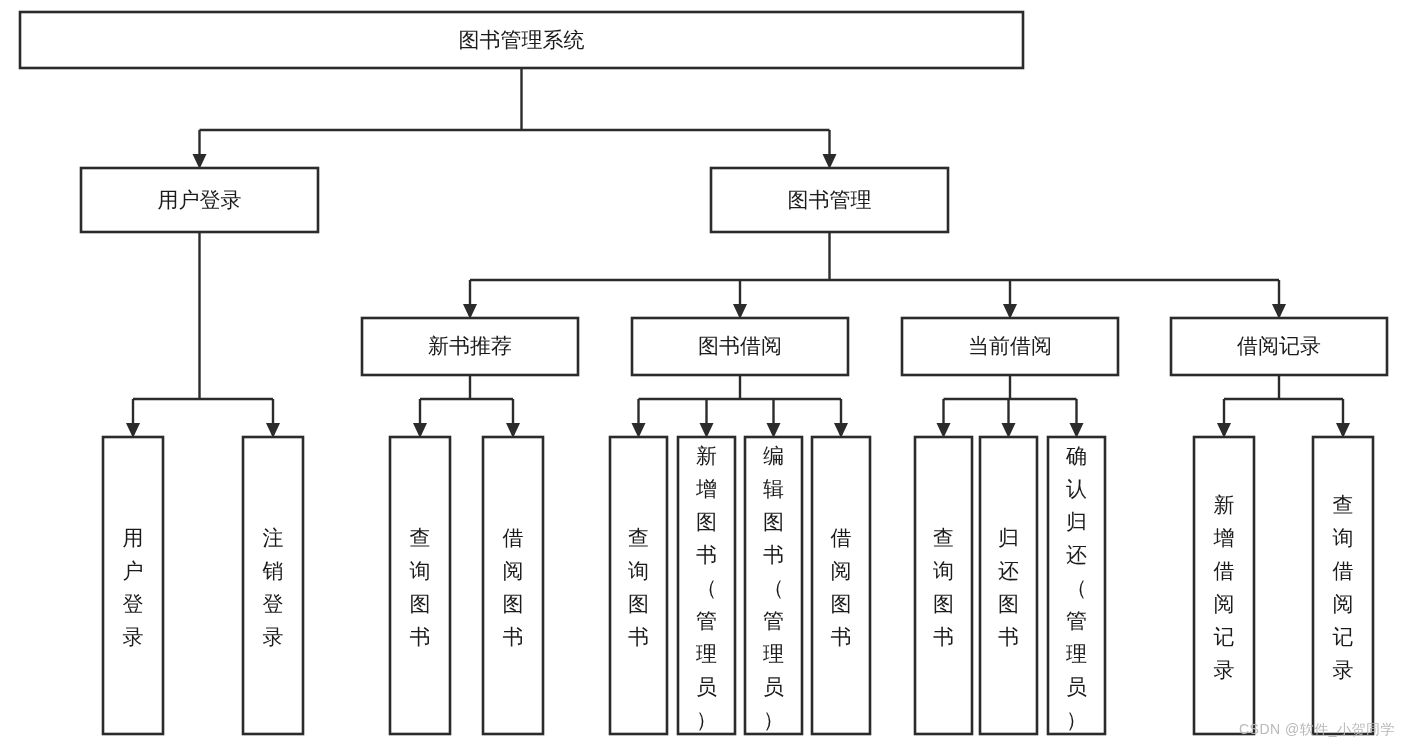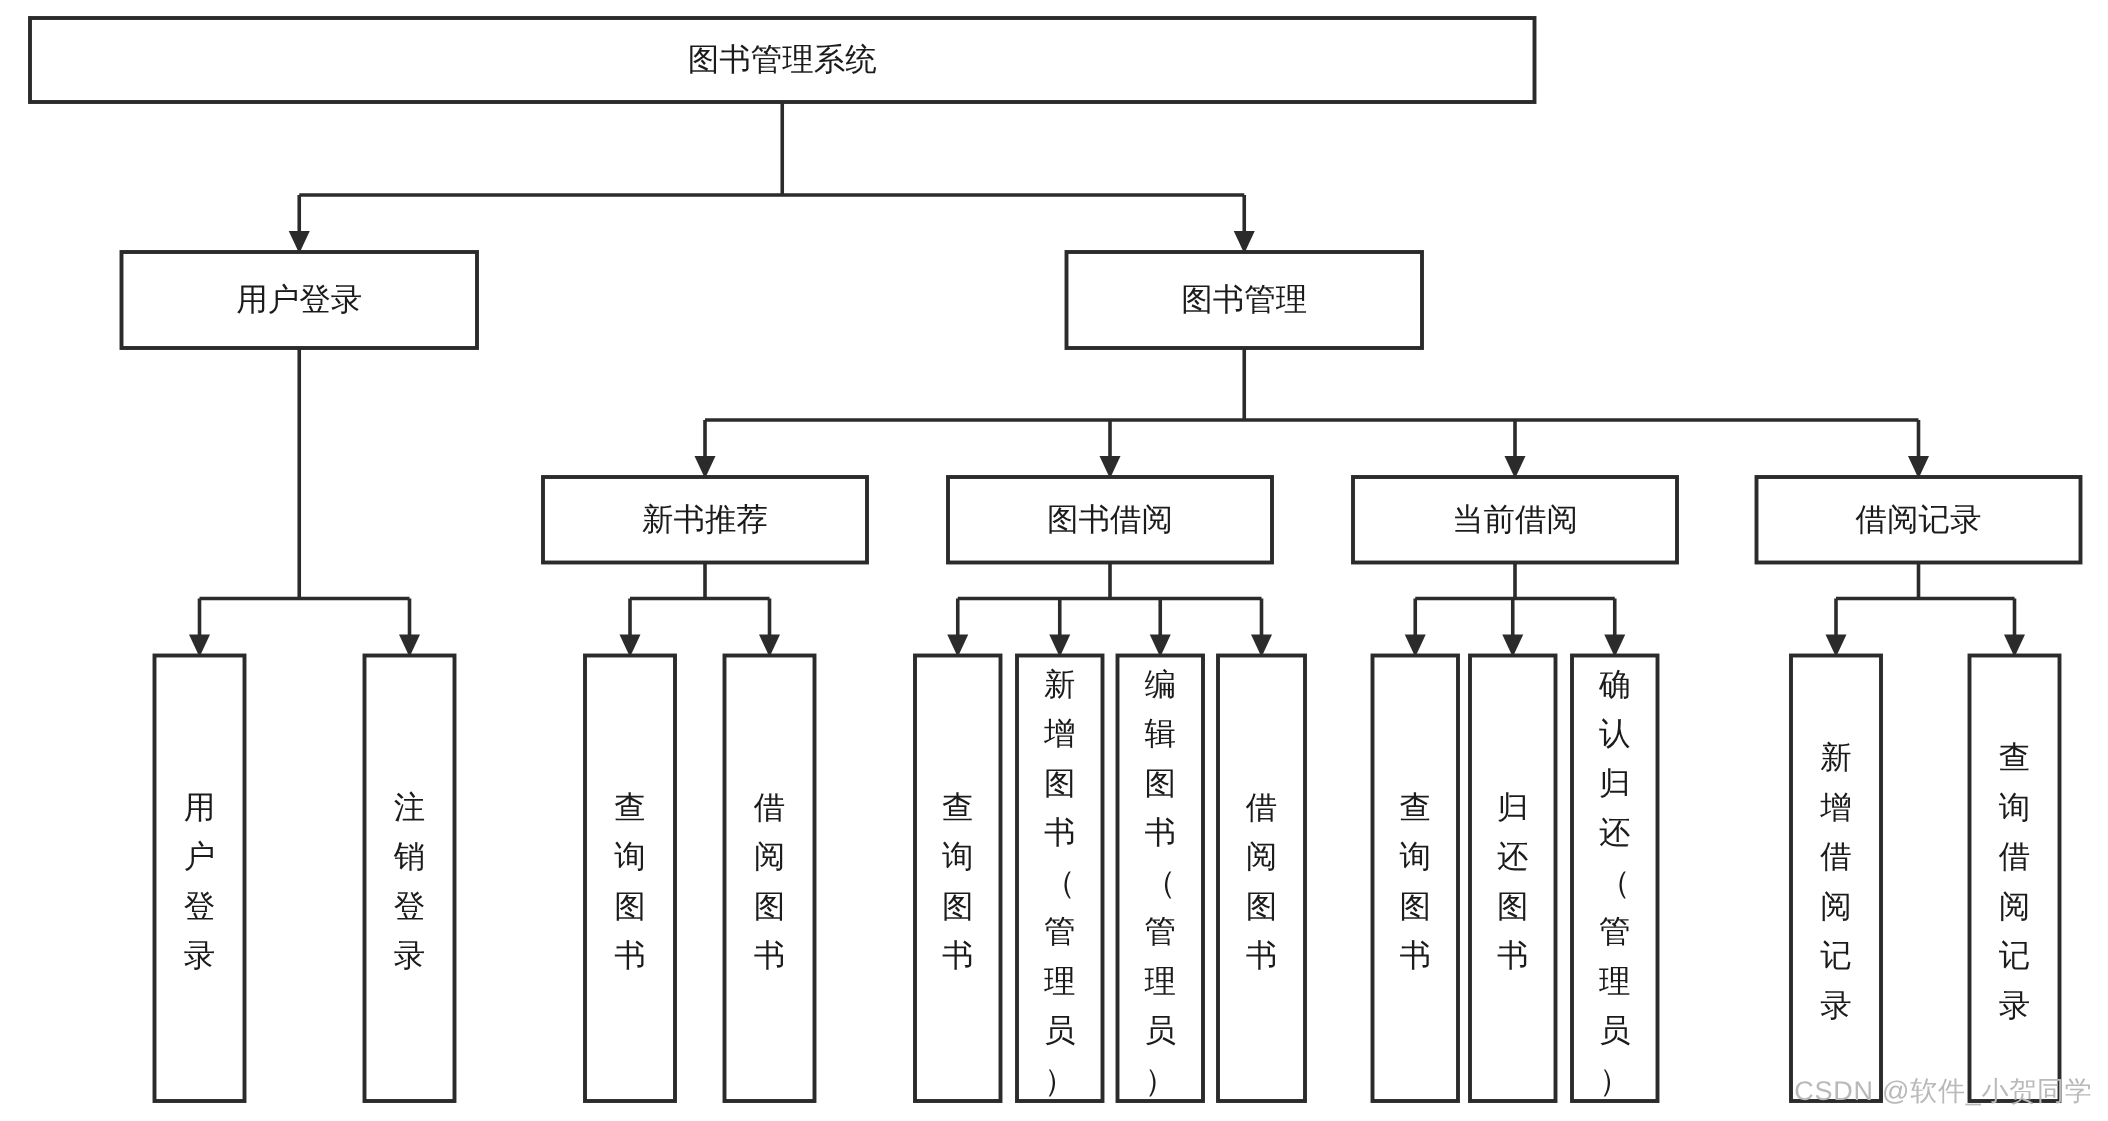--- a/index.html
+++ b/index.html
@@ -52,21 +52,21 @@
   }
   .arrow-head {
     fill: #2b2b2b;
     stroke: none;
   }
   .watermark {
     position: absolute;
     right: 10px;
     bottom: 8px;
     color: #b9b9b9;
-    font-size: 18px;
+    font-size: 14px;
     font-family: "Liberation Sans", "DejaVu Sans", sans-serif;
     letter-spacing: 0.5px;
     white-space: nowrap;
     pointer-events: none;
   }
 </style>
 </head>
 <body>
 
 <div id="diagram-root">

